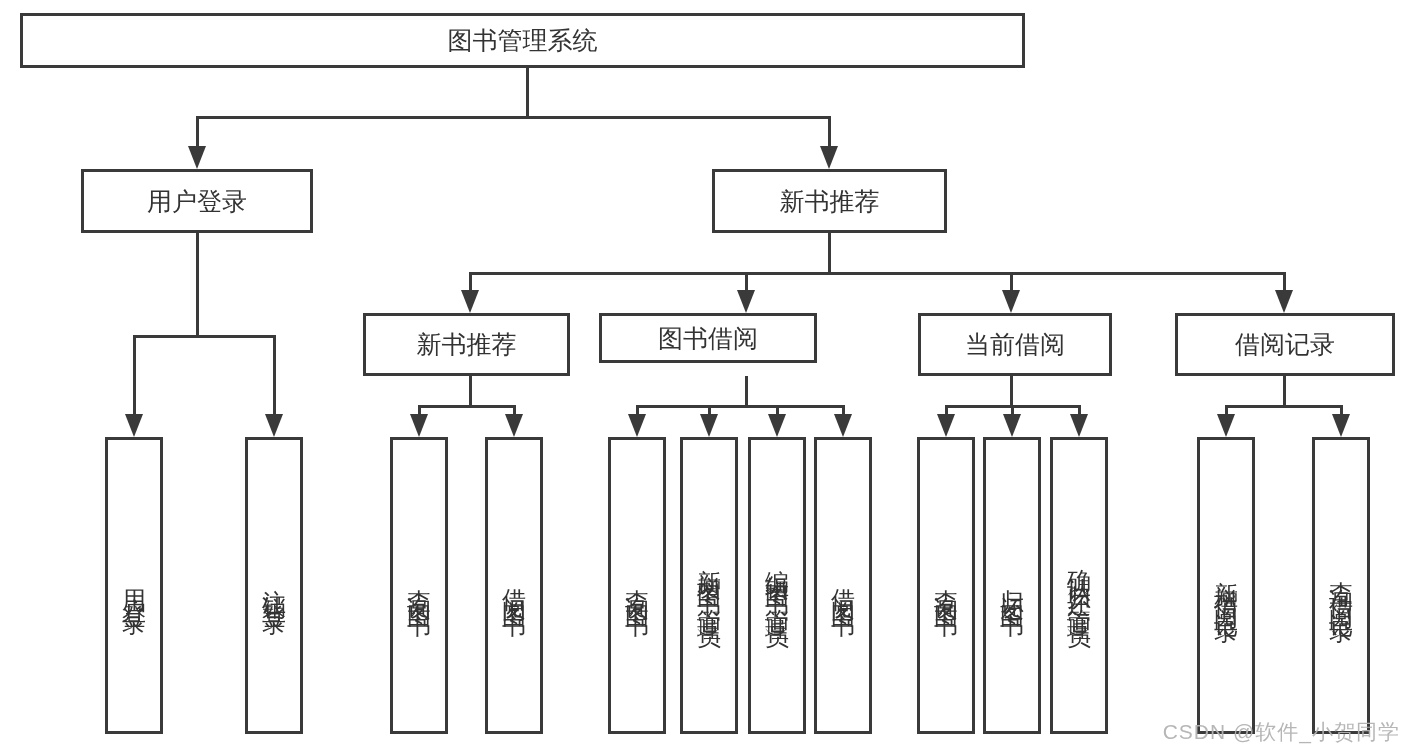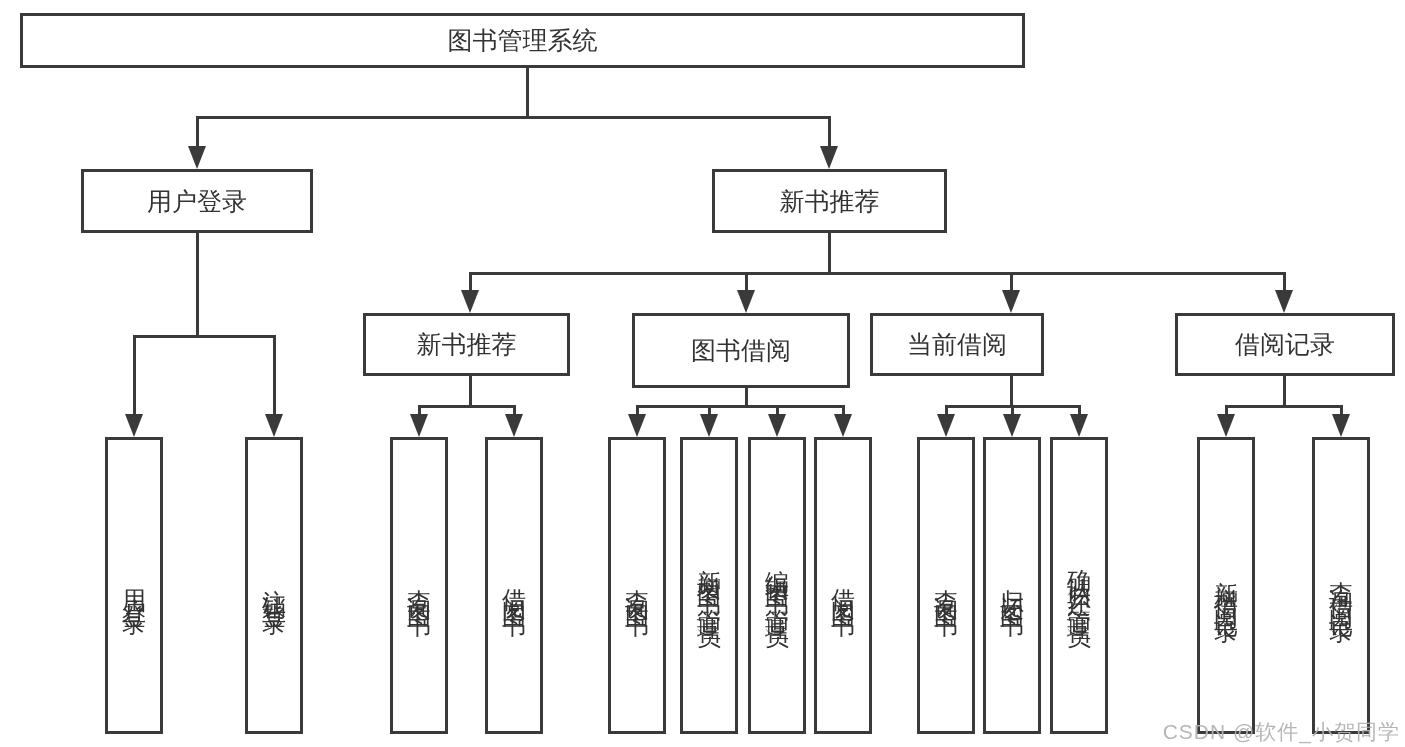--- a/index.html
+++ b/index.html
@@ -79,22 +79,22 @@
   <div class="vl" style="left:469px;top:272px;height:20px"></div>
   <div class="ah" style="left:461px;top:290px"></div>
   <div class="vl" style="left:745px;top:272px;height:20px"></div>
   <div class="ah" style="left:737px;top:290px"></div>
   <div class="vl" style="left:1010px;top:272px;height:20px"></div>
   <div class="ah" style="left:1002px;top:290px"></div>
   <div class="vl" style="left:1283px;top:272px;height:20px"></div>
   <div class="ah" style="left:1275px;top:290px"></div>
 
   <div class="box" style="left:363px;top:313px;width:207px;height:63px">新书推荐</div>
-  <div class="box" style="left:632px;top:313px;width:218px;height:75px">图书借阅</div>
-  <div class="box" style="left:870px;top:313px;width:174px;height:63px">当前借阅</div>
+  <div class="box" style="left:599px;top:313px;width:218px;height:50px">图书借阅</div>
+  <div class="box" style="left:918px;top:313px;width:194px;height:63px">当前借阅</div>
   <div class="box" style="left:1175px;top:313px;width:220px;height:63px">借阅记录</div>
 
   <div class="vl" style="left:469px;top:376px;height:32px"></div>
   <div class="hl" style="left:418px;top:405px;width:97px"></div>
   <div class="vl" style="left:418px;top:405px;height:11px"></div>
   <div class="ah" style="left:410px;top:414px"></div>
   <div class="vl" style="left:513px;top:405px;height:11px"></div>
   <div class="ah" style="left:505px;top:414px"></div>
 
   <div class="vl" style="left:745px;top:376px;height:32px"></div>

